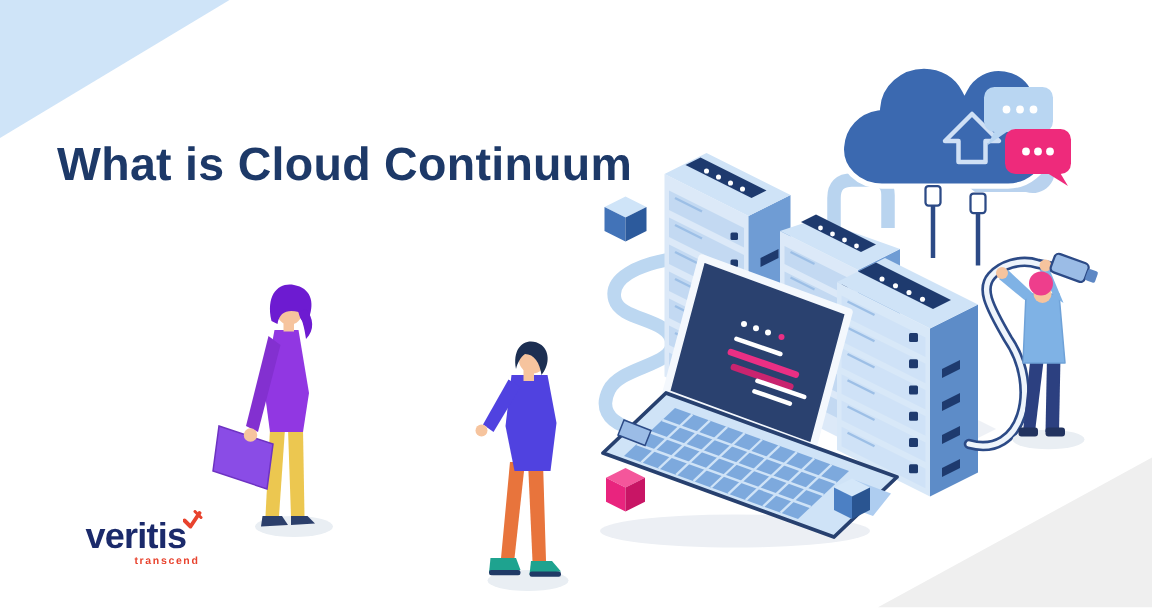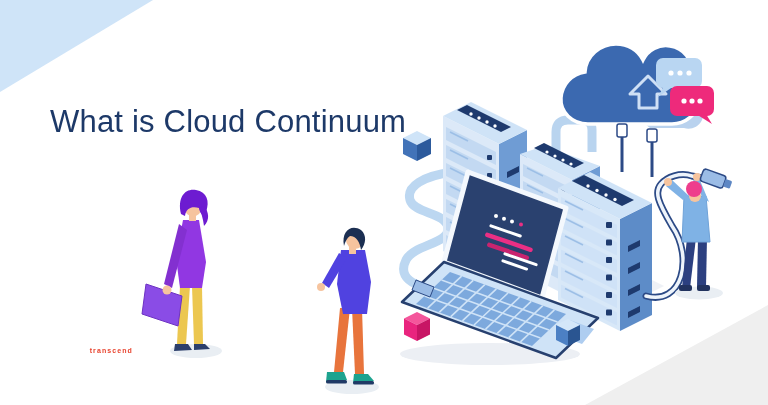--- a/index.html
+++ b/index.html
@@ -3,21 +3,21 @@
 <meta charset="utf-8">
 <style>
   html,body{margin:0;padding:0;}
   .banner{
     position:relative;width:768px;height:405px;background:#ffffff;
     overflow:hidden;font-family:"Liberation Sans","DejaVu Sans",sans-serif;
   }
   .illu{position:absolute;left:0;top:0;width:768px;height:405px;}
   .headline{position:absolute;left:38px;top:92px;}
   .headline h1{
-    margin:12px;font-size:31px;font-weight:400;color:var(--title-navy,#1d3968);
+    margin:0;font-size:31px;font-weight:700;color:var(--title-navy,#1d3968);
     letter-spacing:.2px;line-height:1.15;
   }
   .headline p{
     margin:7px 0 0 0;font-size:24px;font-weight:400;color:var(--subtitle-gray,#4a4a4a);
     letter-spacing:.2px;line-height:1.2;
   }
   .logo{position:absolute;left:57px;top:346px;width:86px;}
   .brand-row{position:relative;display:inline-block;}
   .brand{
     font-size:24px;font-weight:700;color:var(--brand-navy,#1b2a6b);
@@ -323,16 +323,23 @@
       <circle cx="355" cy="240" r="9" class="f-skin"></circle>
       <path d="M344,246 C341,230 352,224 361,230 C367,235 366,244 361,250 C360,242 356,236 350,236 C347,238 345,242 344,246 Z" fill="#1c2f52"></path>
     </g>
   </svg>
 
   <div class="headline">
     <h1>What is Cloud Continuum</h1>
   </div>
 
   <div class="logo">
+    <span class="brand-row">
+      <span class="brand">veritis</span>
+      <svg class="brand-check" width="14" height="13" viewBox="0 0 14 13">
+        <path d="M1,7 L5,11 L11,2" fill="none" stroke="var(--brand-red,#e8432e)" stroke-width="2.6" stroke-linecap="round" stroke-linejoin="round"></path>
+        <path d="M8,1 L12,5" fill="none" stroke="var(--brand-red,#e8432e)" stroke-width="2" stroke-linecap="round"></path>
+      </svg>
+    </span>
     <div class="tagline">transcend</div>
   </div>
 
 </div>
 
 </body></html>

